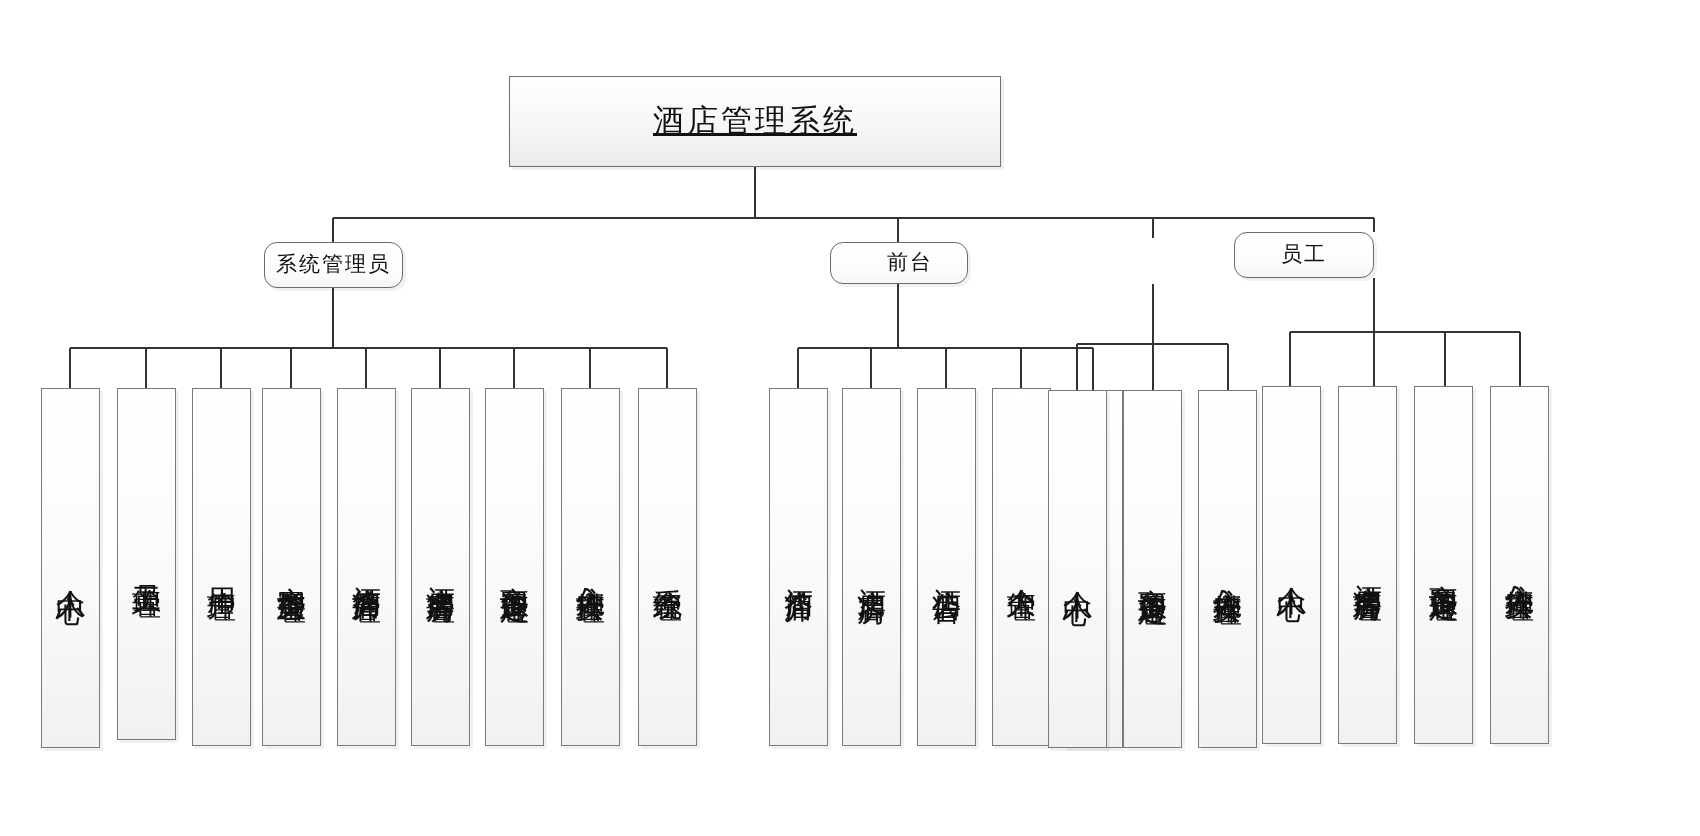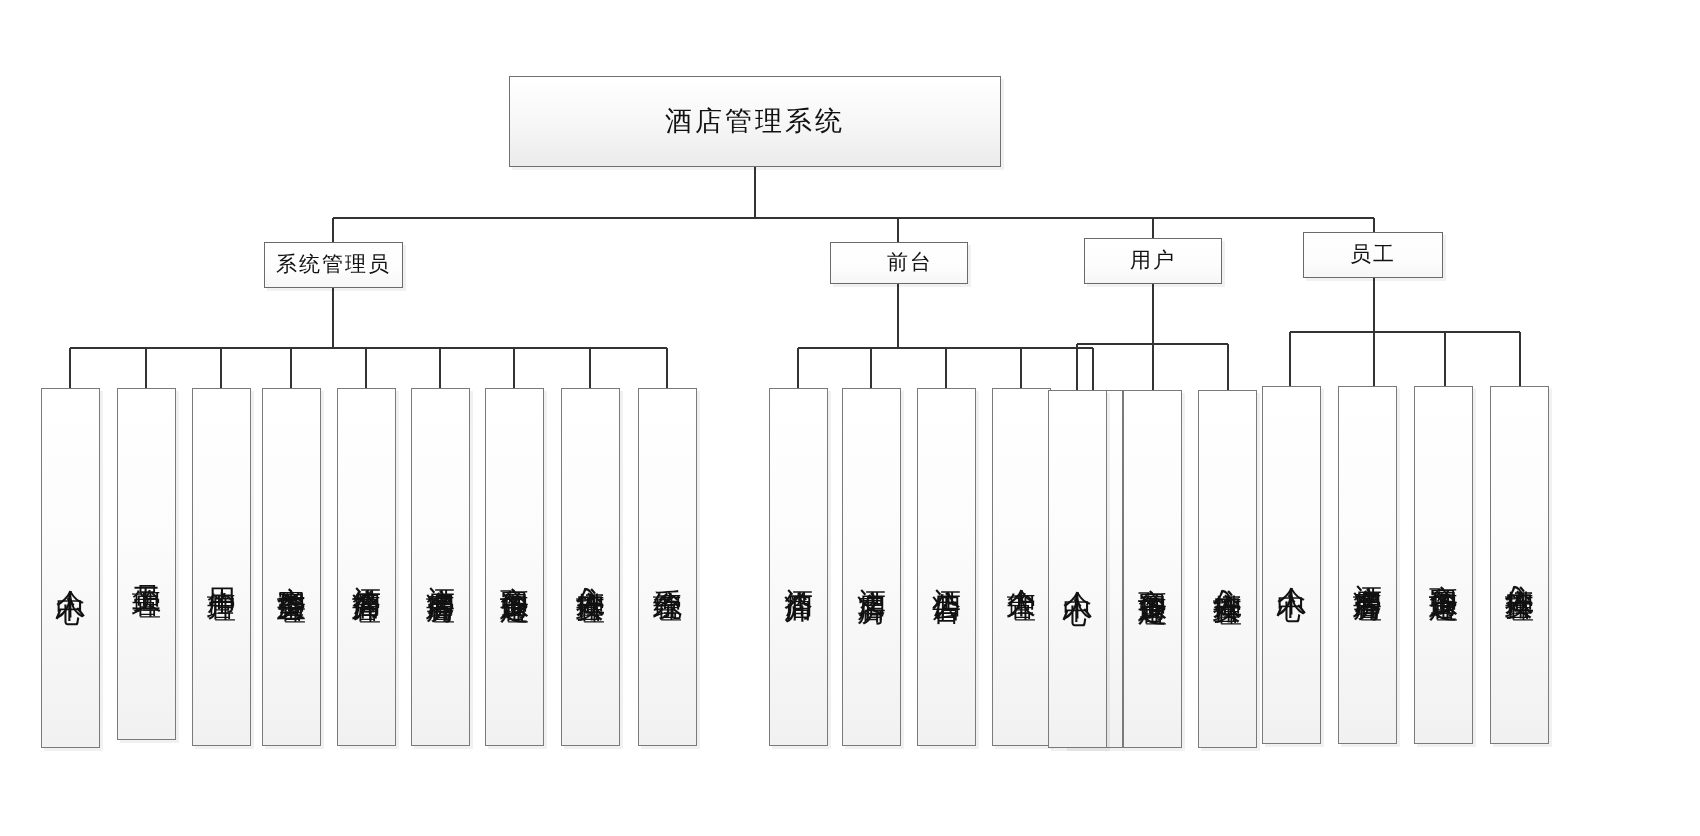--- a/index.html
+++ b/index.html
@@ -38,29 +38,31 @@
     color: #111111;
     line-height: 1.12;
   }
   .node.root {
     border-color: #707070;
     background: linear-gradient(to bottom, #ffffff 0%, #f7f7f7 50%, #ebebeb 100%);
   }
   .node.level2 {
     border-color: #6a6a6a;
     background: linear-gradient(to bottom, #ffffff 0%, #fdfdfd 60%, #f6f6f6 100%);
+    border-radius: 13px;
   }
   .node.leaf {
     background: linear-gradient(to bottom, #ffffff 0%, #fcfcfc 40%, #f1f1f1 100%);
     border-color: #7a7a7a;
   }
   .label-h {
-    font-size: 27px;
+    font-size: 31px;
     letter-spacing: 3px;
     white-space: nowrap;
+    text-decoration: underline;
   }
   .label-m {
     font-size: 21px;
     letter-spacing: 2px;
     white-space: nowrap;
   }
   
   .label-v {
     writing-mode: vertical-rl;
     text-orientation: upright;
@@ -128,25 +130,22 @@
   </div>
 
   <div class="node level2" style="left:264px; top:242px; width:139px; height:46px;">
     <span class="label-m">系统管理员</span>
   </div>
 
   <div class="node level2" style="left:830px; top:242px; width:138px; height:42px;padding-left:22px;">
     <span class="label-m">前台</span>
   </div>
 
-  <div class="node level2" style="left:1084px; top:238px; width:138px; height:46px;">
-    <span class="label-m">用户</span>
-  </div>
-
-  <div class="node level2" style="left:1303px; top:232px; width:140px; height:46px;">
+
+  <div class="node level2" style="left:1234px; top:232px; width:140px; height:46px;">
     <span class="label-m">员工</span>
   </div>
 
   <div class="node leaf" style="left:41px; top:388px; width:59px; height:360px;">
     <span class="label-v">个人中心</span>
   </div>
   <div class="node leaf" style="left:117px; top:388px; width:59px; height:352px;">
     <span class="label-v">员工管理</span>
   </div>
   <div class="node leaf" style="left:192px; top:388px; width:59px; height:358px;">

